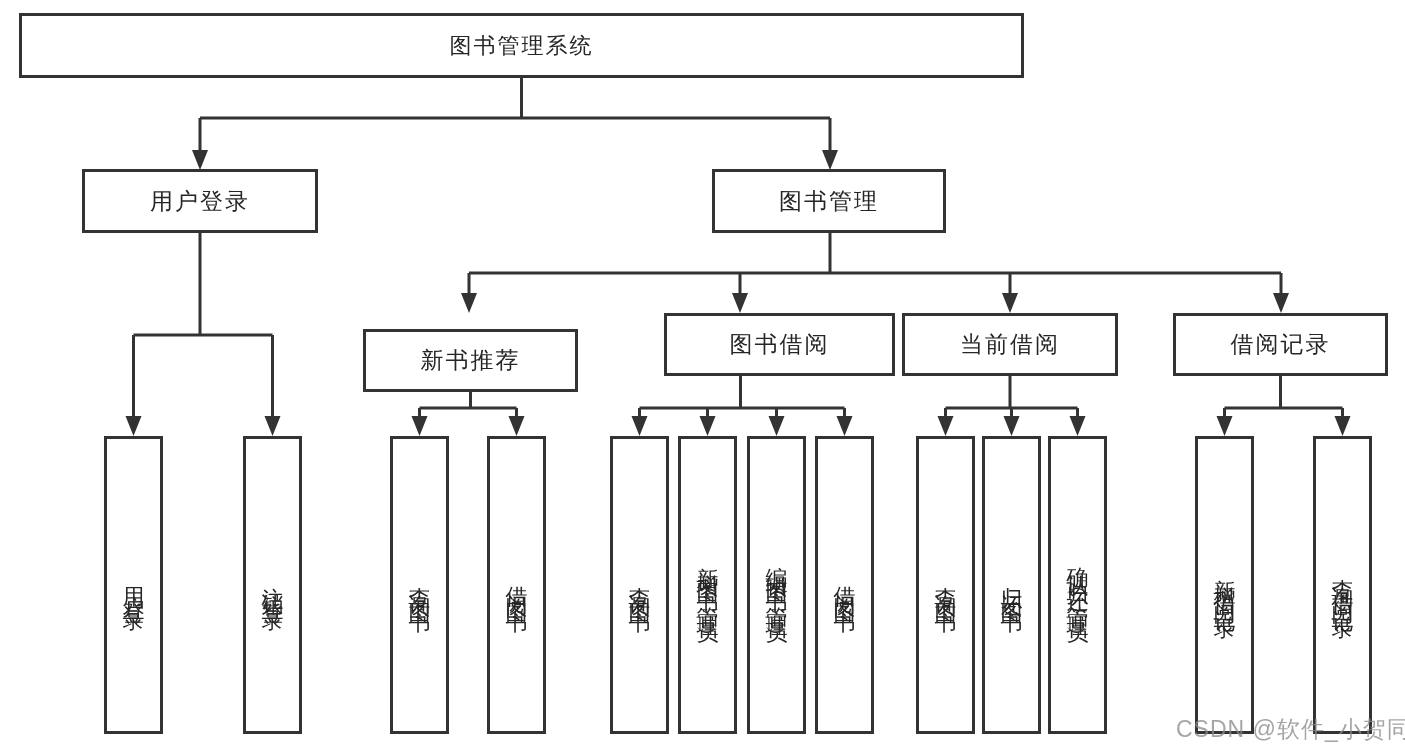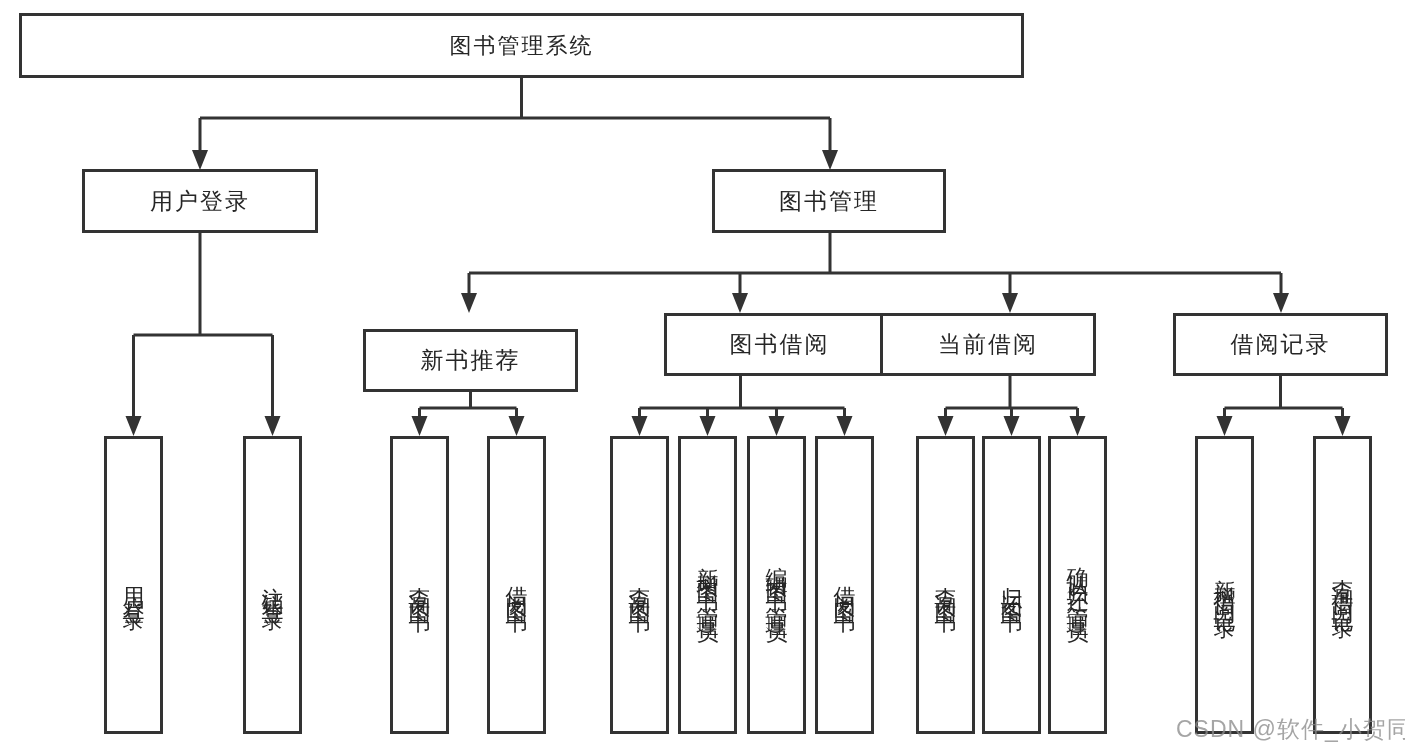--- a/index.html
+++ b/index.html
@@ -139,21 +139,21 @@
   <div class="node" style="left:712px; top:169px; width:234px; height:64px;">
     <span class="hlabel">图书管理</span>
   </div>
 
   <div class="node" style="left:363px; top:329px; width:215px; height:63px;">
     <span class="hlabel">新书推荐</span>
   </div>
   <div class="node" style="left:633px; top:313px; width:231px; height:63px;margin-left:31px;">
     <span class="hlabel">图书借阅</span>
   </div>
-  <div class="node" style="left:880px; top:313px; width:216px; height:63px;">
+  <div class="node" style="left:902px; top:313px; width:216px; height:63px;">
     <span class="hlabel">当前借阅</span>
   </div>
   <div class="node" style="left:1173px; top:313px; width:215px; height:63px;">
     <span class="hlabel">借阅记录</span>
   </div>
 
   <div class="leaf" style="left:104px;">
     <span class="vlabel">用户登录</span>
   </div>
   <div class="leaf" style="left:243px;">

